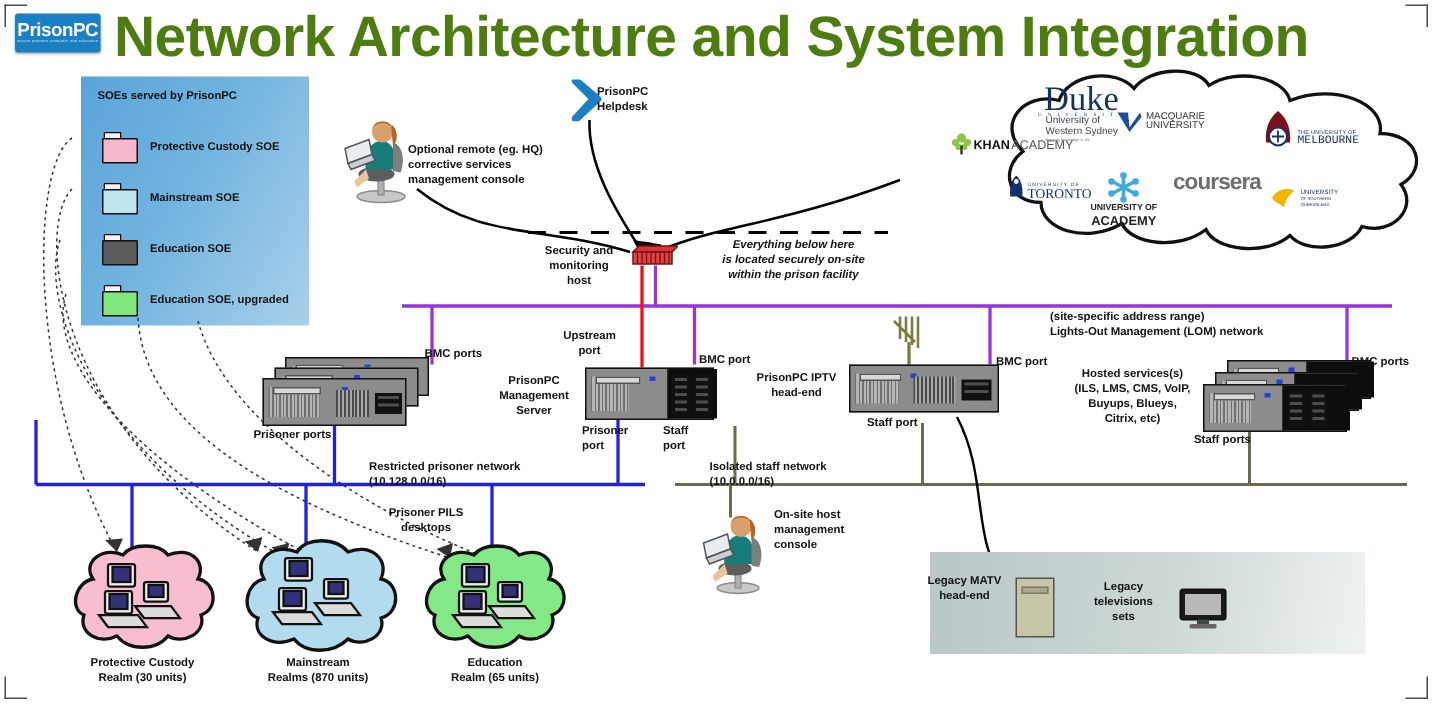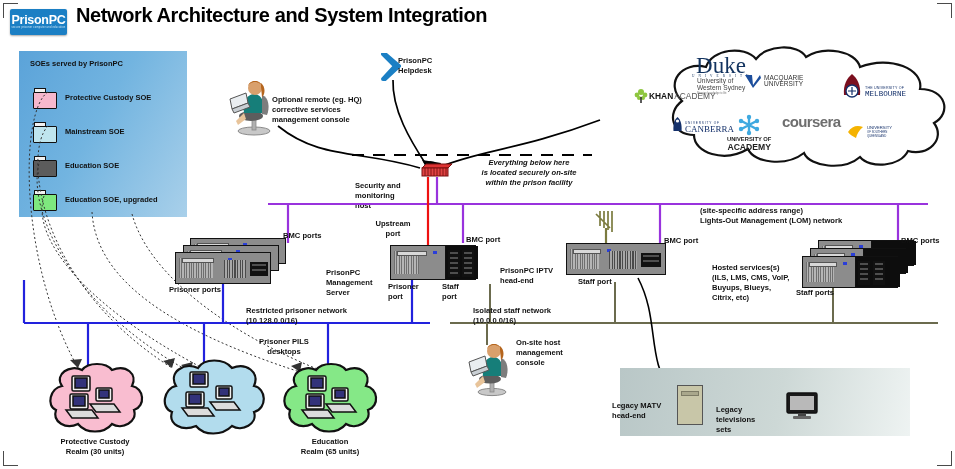--- a/index.html
+++ b/index.html
@@ -13,38 +13,38 @@
   .corner.bl{left:3px;bottom:3px;border-right:none;border-top:none;}
   .corner.br{right:3px;bottom:3px;border-left:none;border-top:none;}
 
   
   #logo{position:absolute;left:10px;top:9px;width:57px;height:26px;background:#1b7fc4;
         border-radius:2px;display:flex;flex-direction:column;align-items:center;justify-content:center;
         box-shadow:0 1px 2px rgba(0,0,0,.35);}
   #logo .l1{color:#fff;font-weight:bold;font-size:12.5px;line-height:12px;letter-spacing:-.3px;}
   #logo .l2{color:#cfe6f5;font-size:2.6px;line-height:4px;letter-spacing:.2px;white-space:nowrap;}
 
-  #title{position:absolute;left:76px;top:4px;font-size:20px;font-weight:bold;color:#000000;
+  #title{position:absolute;left:76px;top:4px;font-size:38px;font-weight:bold;color:#4d7c0f;
          letter-spacing:-.4px;font-family:"Liberation Sans",sans-serif;}
 
   
-  #soebox{position:absolute;left:19px;top:51px;width:168px;height:166px;
+  #soebox{position:absolute;left:54px;top:51px;width:152px;height:166px;
           background:linear-gradient(120deg,#5ba3d9 0%,#72b4e0 45%,#a9d0ea 100%);text-decoration:underline;}
   #soebox .hdr{position:absolute;left:11px;top:8px;font-size:7.5px;font-weight:bold;color:#111;}
   .soerow{position:absolute;left:14px;display:flex;align-items:center;gap:9px;}
   .folder{position:relative;width:23px;height:19px;}
   .folder .tab{position:absolute;left:1px;top:0;width:10px;height:4px;background:#f2f2f2;border:1.2px solid #111;border-bottom:none;border-radius:1px 1px 0 0;}
   .folder .body{position:absolute;left:0;top:3.5px;width:22px;height:15px;border:1.4px solid #111;border-radius:1px;}
   .soelbl{font-size:7.5px;font-weight:bold;color:#111;white-space:nowrap;}
 
   
   .lbl{position:absolute;font-size:7.6px;font-weight:bold;color:#111;line-height:10px;}
   .lbl.ital{font-style:italic;font-weight:bold;}
   .lbl.c{text-align:center;}
-  .lbl.r{text-align:left;margin-top:19px;}
+  .lbl.r{text-align:center;}
 
   
   .srv{position:absolute;background:#8c8c8c;border:1.6px solid #111;box-sizing:border-box;}
   .srv .vents{position:absolute;left:3px;top:5px;bottom:5px;width:34%;
      background:repeating-linear-gradient(90deg,#6f6f6f 0 1px,#b5b5b5 1px 2.4px);}
   .srv .led{position:absolute;width:4px;height:2.5px;background:#2b3fd8;}
   .srv .strip{position:absolute;height:3px;background:#d8d8d8;border:0.8px solid #555;}
   .srv .grid{position:absolute;background:repeating-linear-gradient(90deg,#4a4a4a 0 1.3px,#a8a8a8 1.3px 2.6px);}
   .srv .drivebay{position:absolute;background:#111;}
   .srv .drivebay .slot{position:absolute;left:2px;right:2px;height:2.2px;background:#4e4e4e;}
@@ -234,21 +234,21 @@
     </span>
   </div>
 
   <div style="position:absolute;left:672px;top:117px;display:flex;align-items:flex-end;gap:2px">
     <svg width="11" height="15">
       <path d="M5.5,0 C9,3 10,8 9.5,14 L1.5,14 C1,8 2,3 5.5,0 Z" fill="#15316b"></path>
       <circle cx="5.5" cy="4" r="1.6" fill="#fff"></circle>
     </svg>
     <span style="line-height:6px;display:inline-block">
       <span style="font-size:3.2px;color:#15316b;letter-spacing:.8px;display:block">UNIVERSITY OF</span>
-      <span style="font-size:9px;font-family:'Liberation Serif',serif;color:#15316b;display:block">CANBERRA</span>
+      <span style="font-size:9px;font-family:'Liberation Serif',serif;color:#15316b;display:block">TORONTO</span>
     </span>
   </div>
 
   <div style="position:absolute;left:727px;top:114px;text-align:center">
     <svg width="26" height="22" style="display:block;margin:0 auto">
       <g stroke="#3fa9e0" stroke-width="2.4" stroke-linecap="round">
         <path d="M13,3 v16 M5.5,7 L20.5,15 M5.5,15 L20.5,7"></path>
       </g>
       <g fill="#3fa9e0">
         <circle cx="13" cy="3" r="2.2"></circle>
@@ -548,20 +548,24 @@
         <rect x="17" y="22" width="12" height="10" fill="#32327a"></rect>
       <polygon points="34,30 58,30 64,38 40,38" fill="#dcdcdc"></polygon>
       <polygon points="10,36 36,36 42,44 16,44" fill="#dcdcdc"></polygon>
     </g>
   </svg>
 
   <div class="lbl c" style="left:36px;top:437px;width:118px">
     <div>Protective Custody</div>
     <div>Realm (30 units)</div>
   </div>
+  <div class="lbl c" style="left:150px;top:437px;width:124px">
+    <div>Mainstream</div>
+    <div>Realms (870 units)</div>
+  </div>
   <div class="lbl c" style="left:272px;top:437px;width:116px">
     <div>Education</div>
     <div>Realm (65 units)</div>
   </div>
 
   <div id="matv"></div>
   <div class="matvbox" style="left:677px;top:385px">
     <div class="ln" style="top:5px"></div>
   </div>
   <div class="lbl r" style="left:612px;top:382px;width:62px">

